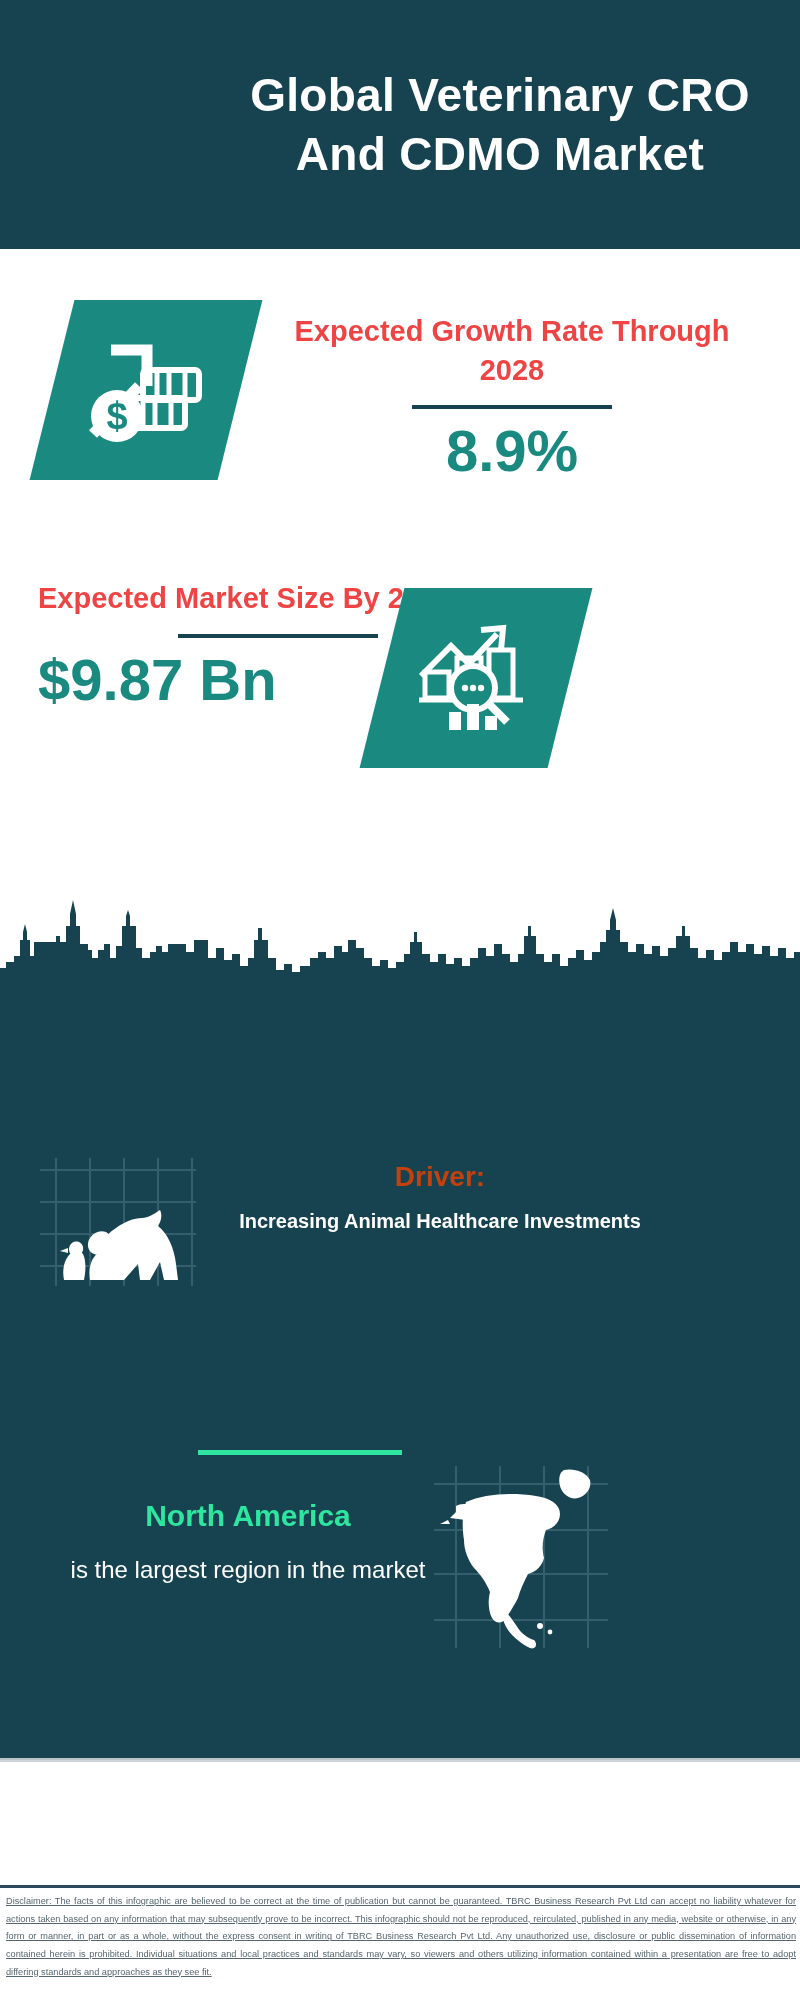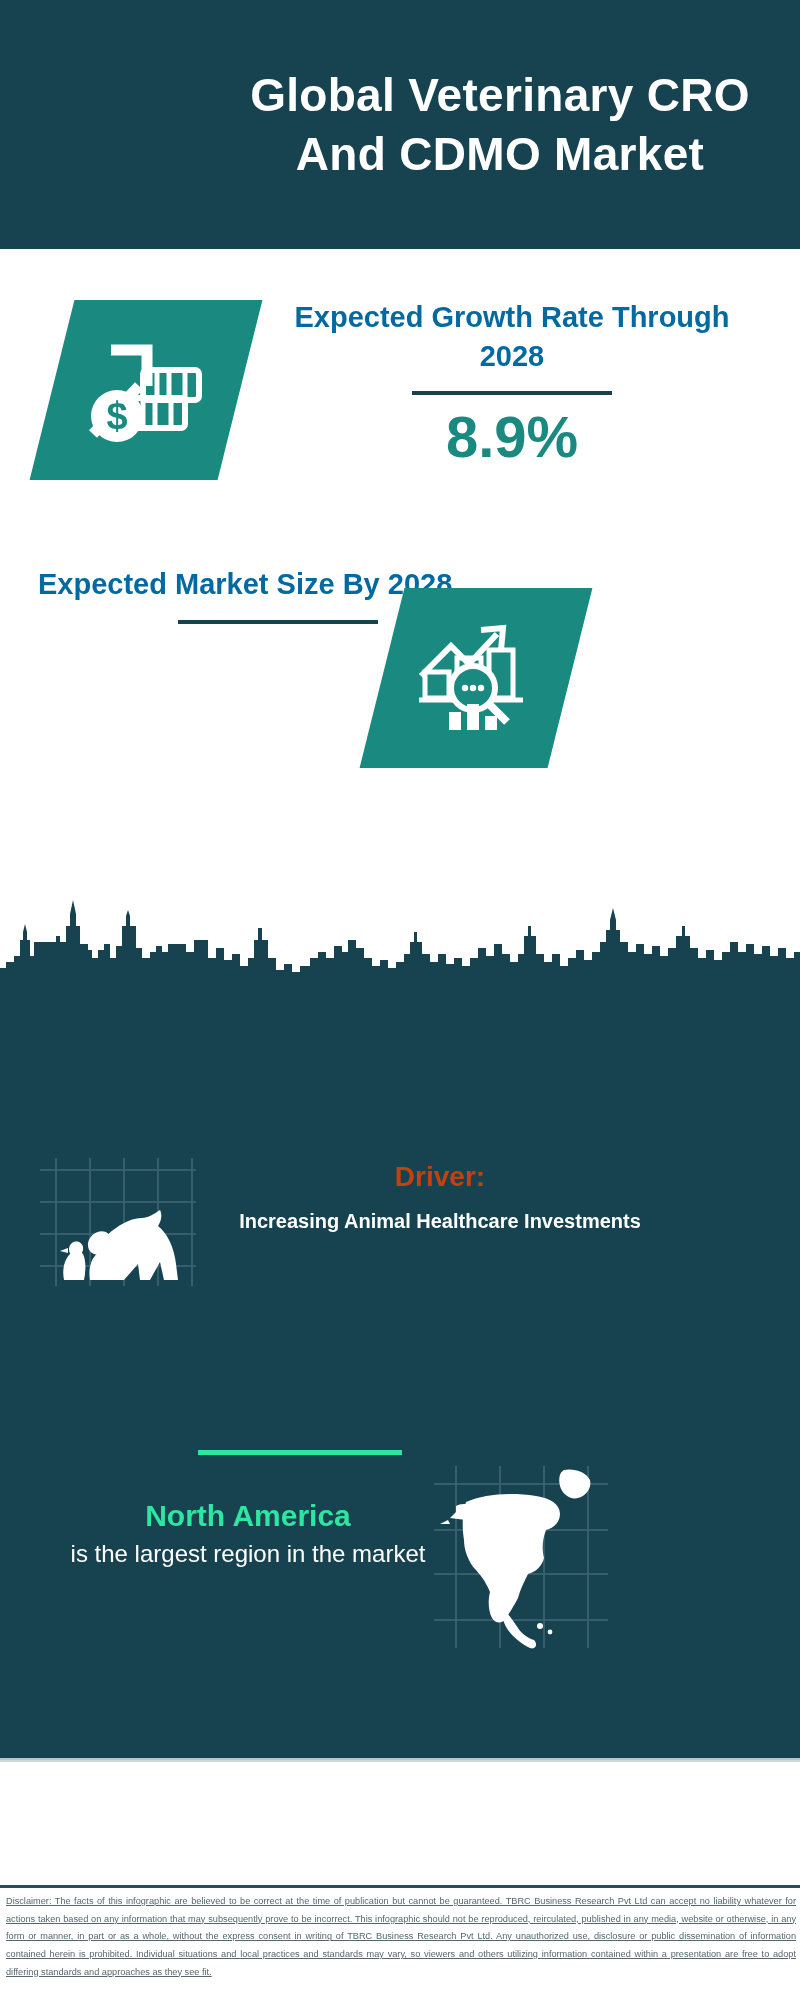--- a/index.html
+++ b/index.html
@@ -38,21 +38,21 @@
 
   #icon1-tile{ left:52px; top:300px; width:188px; height:180px; }
   #icon2-tile{ left:382px; top:588px; width:188px; height:180px; }
 
   
   .stat-block{ position:absolute; }
   #stat1{ left:262px; top:298px; width:500px; text-align:center; }
   #stat2{ left:38px; top:565px; width:480px; text-align:left; }
 
   .stat-label{
-    color:#0369a1; font-weight:bold; font-size:29px; line-height:1.33;
+    color:#ef4444; font-weight:bold; font-size:29px; line-height:1.33;margin-top:14px;
   }
   .stat-rule{
     height:4px; background:#174350; margin:16px auto 10px auto; width:200px;
   }
   .stat-value{
     color:#1a8a80; font-weight:bold; font-size:58px; line-height:1.1;
   }
   #skyline-wrap{
     position:absolute; left:0; top:896px; width:800px; height:104px;
     overflow:hidden;
@@ -83,21 +83,21 @@
     position:absolute; left:198px; top:1450px; width:204px; height:5px;
     background:#2ee6a0;
   }
 
   
   #region-text{
     position:absolute; left:38px; top:1498px; width:420px; text-align:center;
   }
   #region-heading{
     color:#2ee6a0; font-weight:bold; font-size:30px; line-height:1.2;
-    margin-bottom:4px;
+    margin-bottom:20px;
   }
   #region-body{
     color:#ffffff; font-size:24px; line-height:1.35;
   }
   #region-map-box{
     position:absolute; left:432px; top:1462px; width:178px; height:190px;
   }
 
   
   #footer{
@@ -153,20 +153,21 @@
 
 <div class="stat-block" id="stat1">
   <div class="stat-label">Expected Growth Rate Through 2028</div>
   <div class="stat-rule"></div>
   <div class="stat-value">8.9%</div>
 </div>
 
 <div class="stat-block" id="stat2">
   <div class="stat-label">Expected Market Size By 2028</div>
   <div class="stat-rule"></div>
+  <div class="stat-value">$9.87 Bn</div>
 </div>
 
 <div class="para" id="icon2-tile">
   <svg width="130" height="124" viewBox="0 0 130 124" fill="none">
 
     <path d="M10 60 L40 30 L58 48 L86 18" stroke="#fff" stroke-width="6" fill="none"></path>
     <path d="M70 14 L92 12 L90 34" stroke="#fff" stroke-width="6" fill="none"></path>
 
     <rect x="14" y="56" width="24" height="26" stroke="#fff" stroke-width="5" fill="none"></rect>
     <rect x="46" y="42" width="24" height="40" stroke="#fff" stroke-width="5" fill="none"></rect>

